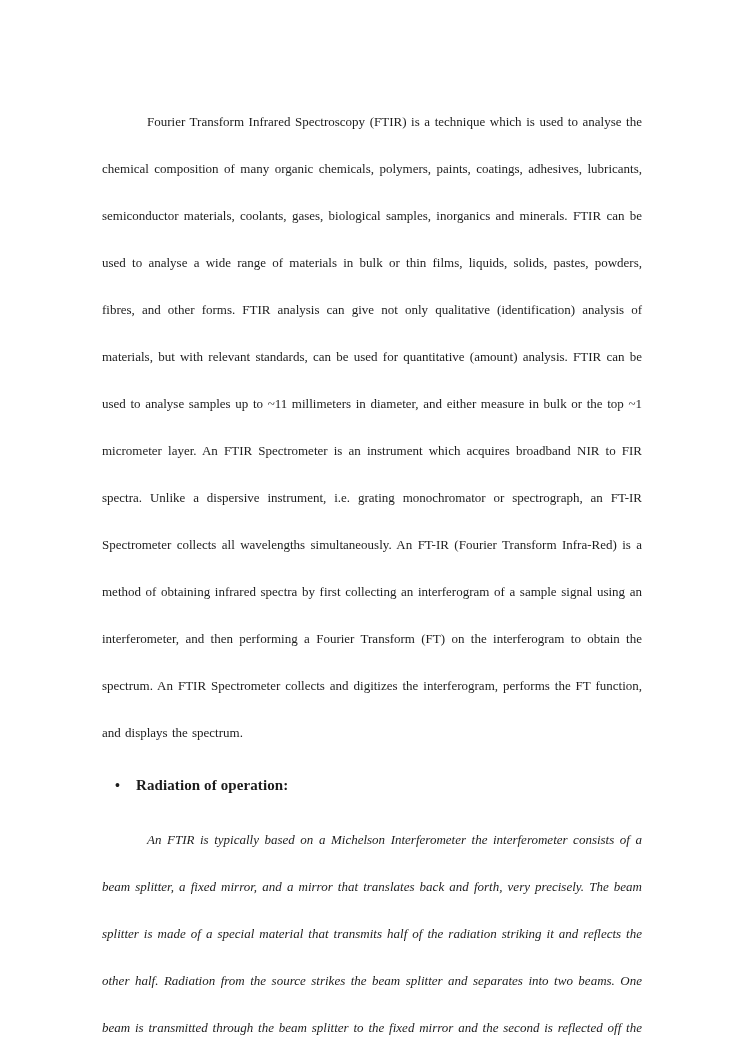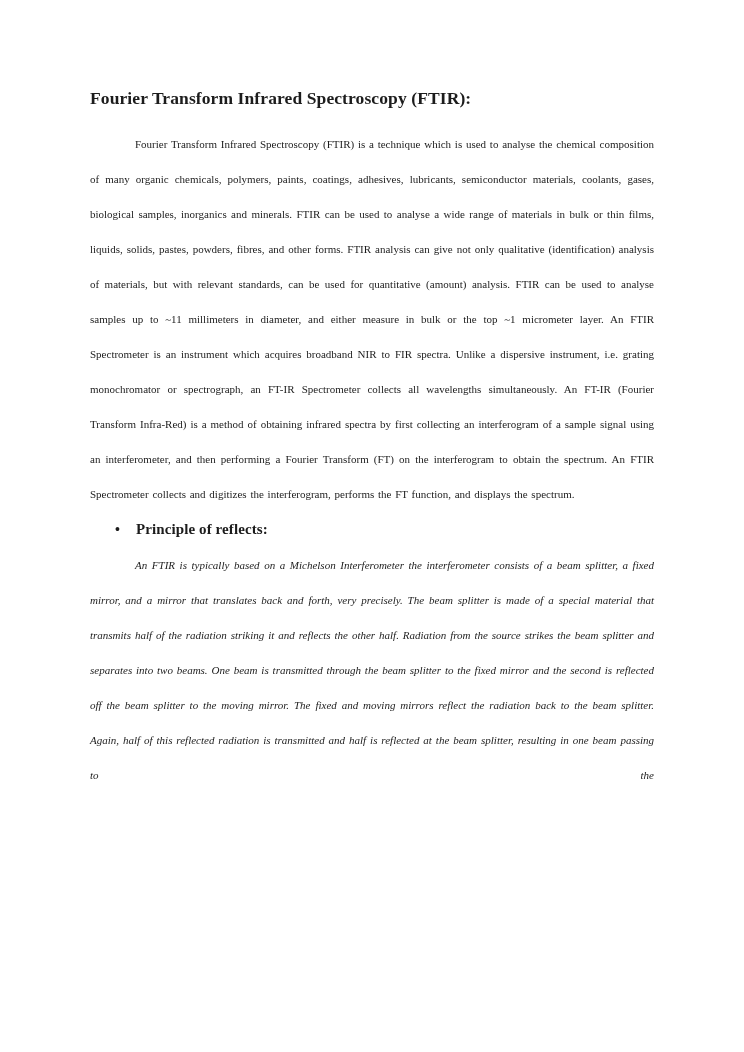--- a/index.html
+++ b/index.html
@@ -19,25 +19,25 @@
     overflow: hidden;
   }
   .doc-title {
     font-size: 17.5px;
     font-weight: bold;
     line-height: 24px;
     margin: 0 0 17px 0;
     letter-spacing: 0.1px;
   }
   .body-par {
-    font-size: 11px;
-    line-height: 35px;
+    font-size: 13px;
+    line-height: 47px;
     text-align: justify;
     text-indent: 45px;
-    margin: 0;
+    margin: 12px;
     word-spacing: 1px;
   }
   
   .body-par.continued {
     text-align-last: justify;
     font-style: italic;
   }
   .bullet-row {
     display: flex;
     align-items: baseline;
@@ -54,24 +54,23 @@
   .bullet-label {
     font-weight: bold;
     letter-spacing: 0.1px;
   }
 </style>
 </head>
 <body>
 
 <div class="page">
 
-  <h1 class="doc-title">Fourier Transform Infrared Spectroscopy (FTIR):</h1>
 
   <p class="body-par">Fourier Transform Infrared Spectroscopy (FTIR) is a technique which is used to analyse the chemical composition of many organic chemicals, polymers, paints, coatings, adhesives, lubricants, semiconductor materials, coolants, gases, biological samples, inorganics and minerals. FTIR can be used to analyse a wide range of materials in bulk or thin films, liquids, solids, pastes, powders, fibres, and other forms. FTIR analysis can give not only qualitative (identification) analysis of materials, but with relevant standards, can be used for quantitative (amount) analysis. FTIR can be used to analyse samples up to ~11 millimeters in diameter, and either measure in bulk or the top ~1 micrometer layer. An FTIR Spectrometer is an instrument which acquires broadband NIR to FIR spectra. Unlike a dispersive instrument, i.e. grating monochromator or spectrograph, an FT-IR Spectrometer collects all wavelengths simultaneously. An FT-IR (Fourier Transform Infra-Red) is a method of obtaining infrared spectra by first collecting an interferogram of a sample signal using an interferometer, and then performing a Fourier Transform (FT) on the interferogram to obtain the spectrum. An FTIR Spectrometer collects and digitizes the interferogram, performs the FT function, and displays the spectrum.</p>
 
   <div class="bullet-row">
     <span class="bullet-glyph">•</span>
-    <span class="bullet-label">Principle of reflects:</span>
+    <span class="bullet-label">Radiation of operation:</span>
   </div>
 
   <p class="body-par continued">An FTIR is typically based on a Michelson Interferometer the interferometer consists of a beam splitter, a fixed mirror, and a mirror that translates back and forth, very precisely. The beam splitter is made of a special material that transmits half of the radiation striking it and reflects the other half. Radiation from the source strikes the beam splitter and separates into two beams. One beam is transmitted through the beam splitter to the fixed mirror and the second is reflected off the beam splitter to the moving mirror. The fixed and moving mirrors reflect the radiation back to the beam splitter. Again, half of this reflected radiation is transmitted and half is reflected at the beam splitter, resulting in one beam passing to the</p>
 
 </div>
 
 </body></html>

